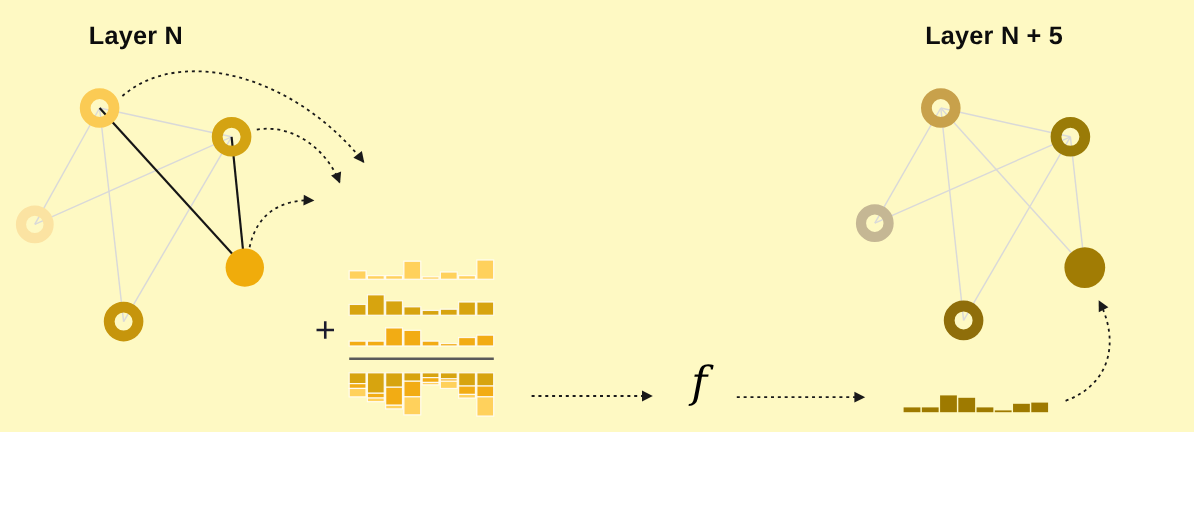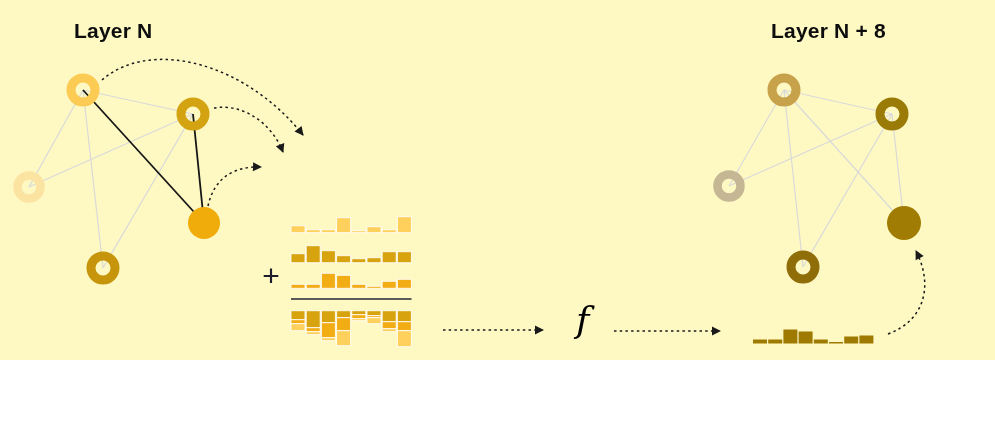--- a/index.html
+++ b/index.html
@@ -121,21 +121,21 @@
         <rect x="783.4" y="329.5" width="14" height="14" fill="#9e7a00"></rect>
         <rect x="798.6" y="331.5" width="14" height="12" fill="#9e7a00"></rect>
         <rect x="813.8" y="339.5" width="14" height="4" fill="#9e7a00"></rect>
         <rect x="829" y="342" width="14" height="1.5" fill="#9e7a00"></rect>
         <rect x="844.2" y="336.5" width="14" height="7" fill="#9e7a00"></rect>
         <rect x="859.4" y="335.5" width="14" height="8" fill="#9e7a00"></rect>
       </g>
     </svg>
 
   <div class="abs title" style="left:74px;top:19px;">Layer N</div>
-  <div class="abs title" style="left:771px;top:19px;">Layer N + 8</div>
+  <div class="abs title" style="left:771px;top:19px;">Layer N + 5</div>
 
   <div class="abs op-plus" style="left:255px;top:259px;">+</div>
   <div class="abs op-f" style="left:576px;top:299px;">f</div>
 
   <div class="abs caption" style="left:267px;top:395px;">
     <div>Aggregate information</div>
     
   </div>
   <div class="abs caption" style="left:553px;top:395px;">
     <div>Transform</div>

